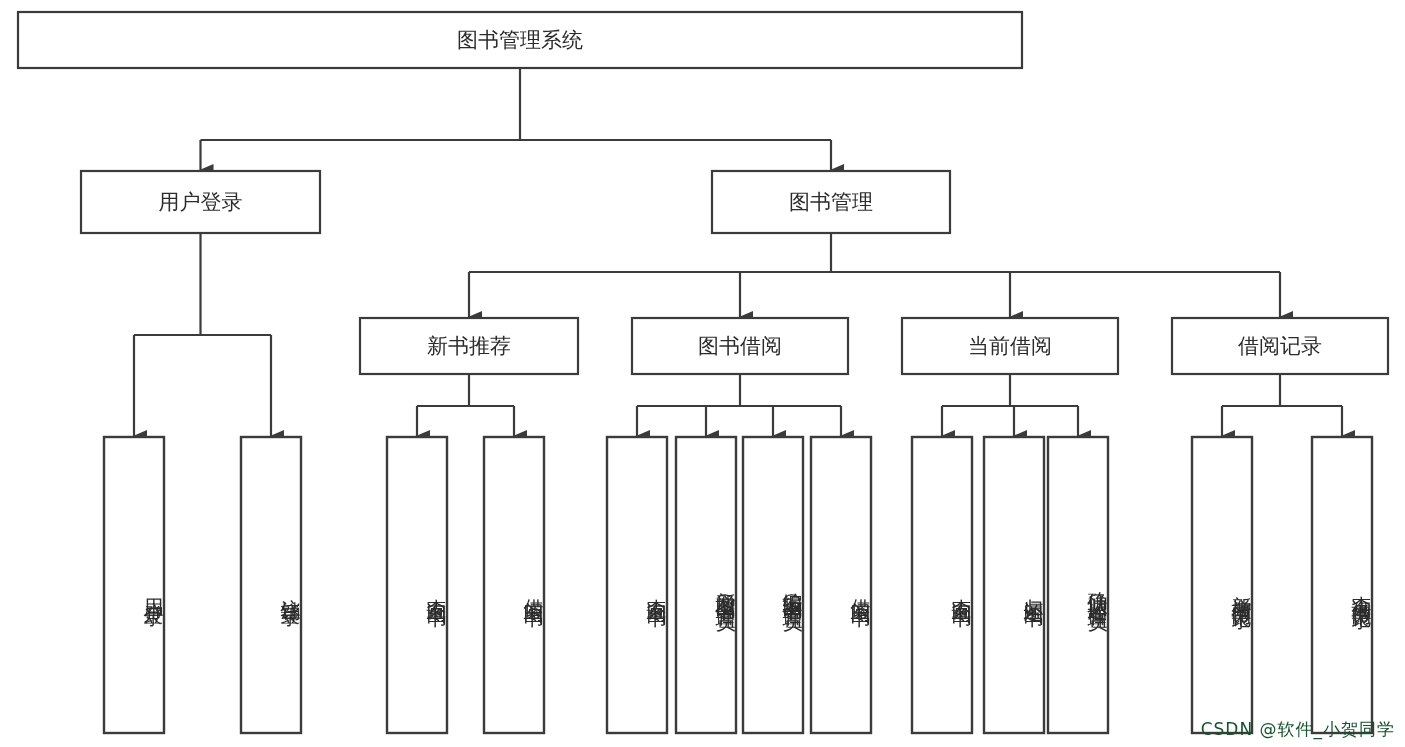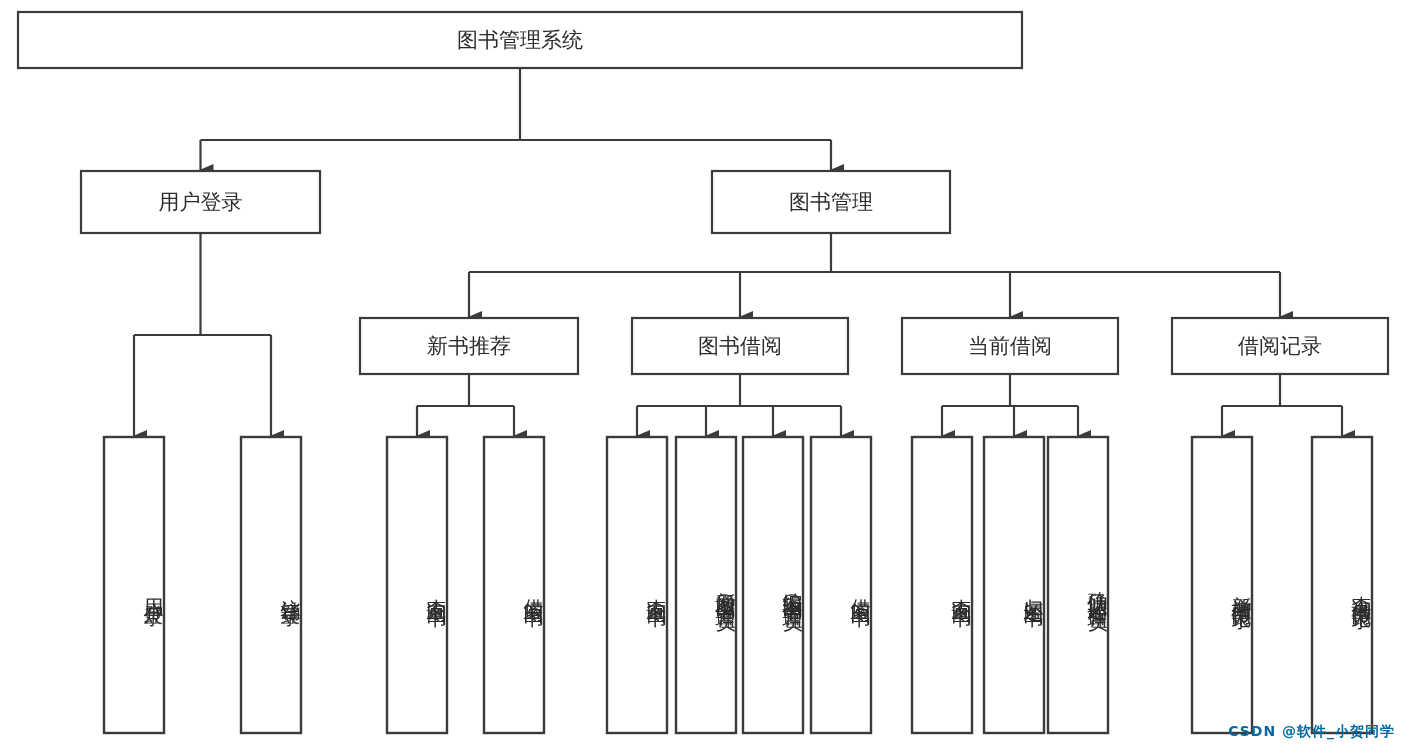--- a/index.html
+++ b/index.html
@@ -35,25 +35,24 @@
     line-height:1.0;
     letter-spacing:3px;
     color:#2b2b2b;
     white-space:nowrap;
     pointer-events:none;
   }
   .watermark{
     position:absolute;
     right:10px;bottom:6px;
     font-family:"DejaVu Sans","Liberation Sans",sans-serif;
-    font-size:14px;
-    color:#0369a1;
+    font-size:17px;
+    color:#14532d;
     letter-spacing:1px;
     white-space:nowrap;
-    font-weight:bold;
   }
 </style>
 </head>
 <body>
 
 <svg id="canvas" viewBox="0 0 1405 747" xmlns="http://www.w3.org/2000/svg">
   <defs>
     <marker id="arr" viewBox="0 0 12 14" refX="6" refY="13" markerWidth="12" markerHeight="14" orient="auto-start-reverse" markerUnits="userSpaceOnUse">
       <path d="M 0 0 L 12 0 L 6 14 Z" class="arrow-head"></path>
     </marker>

